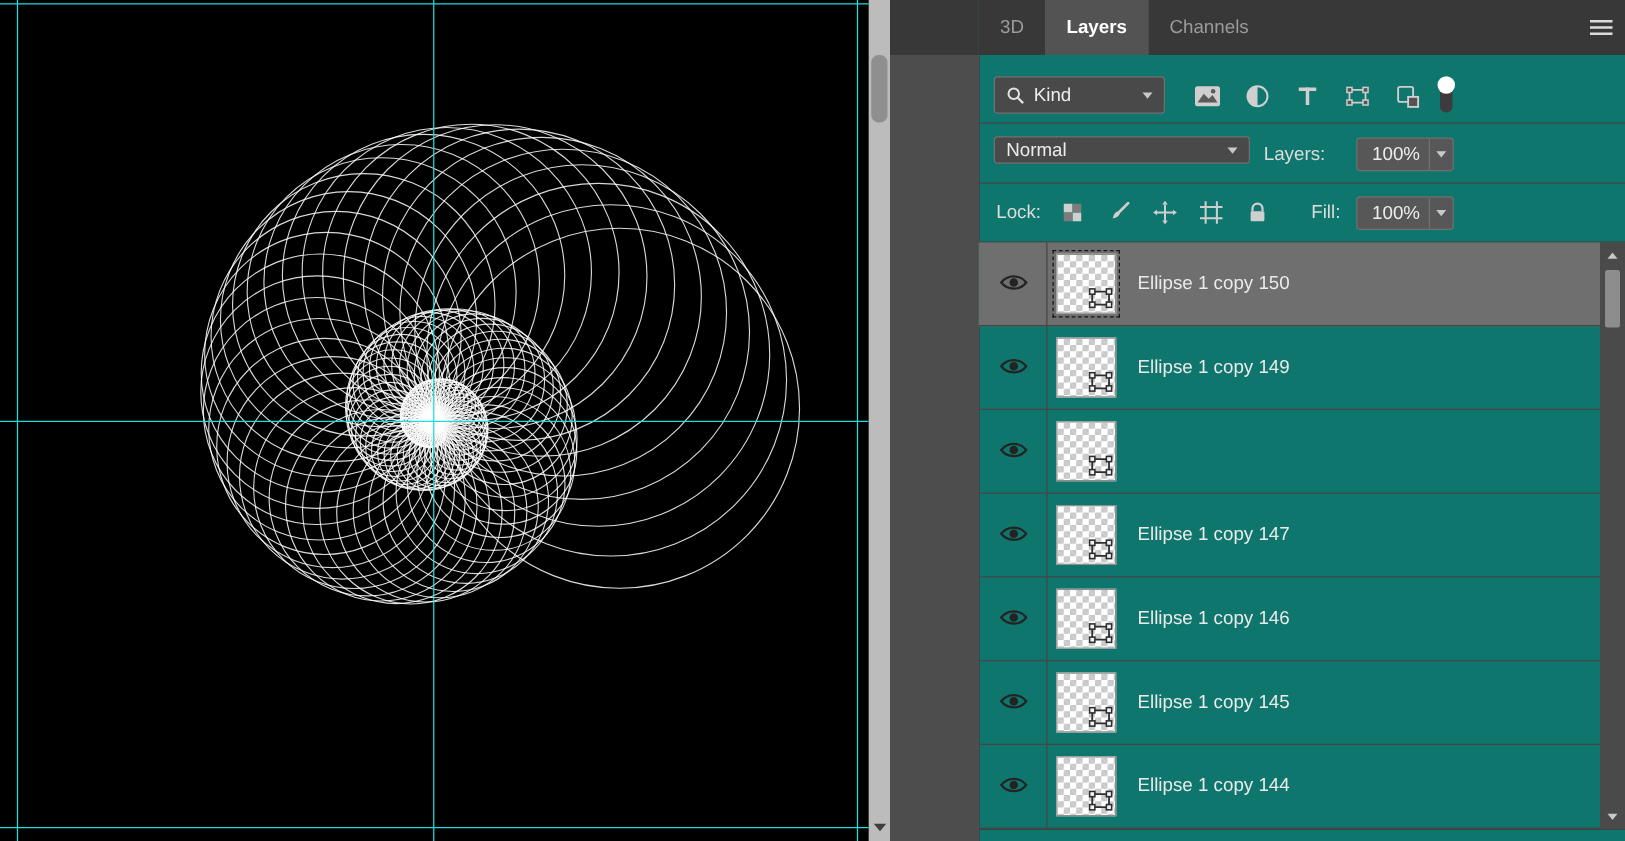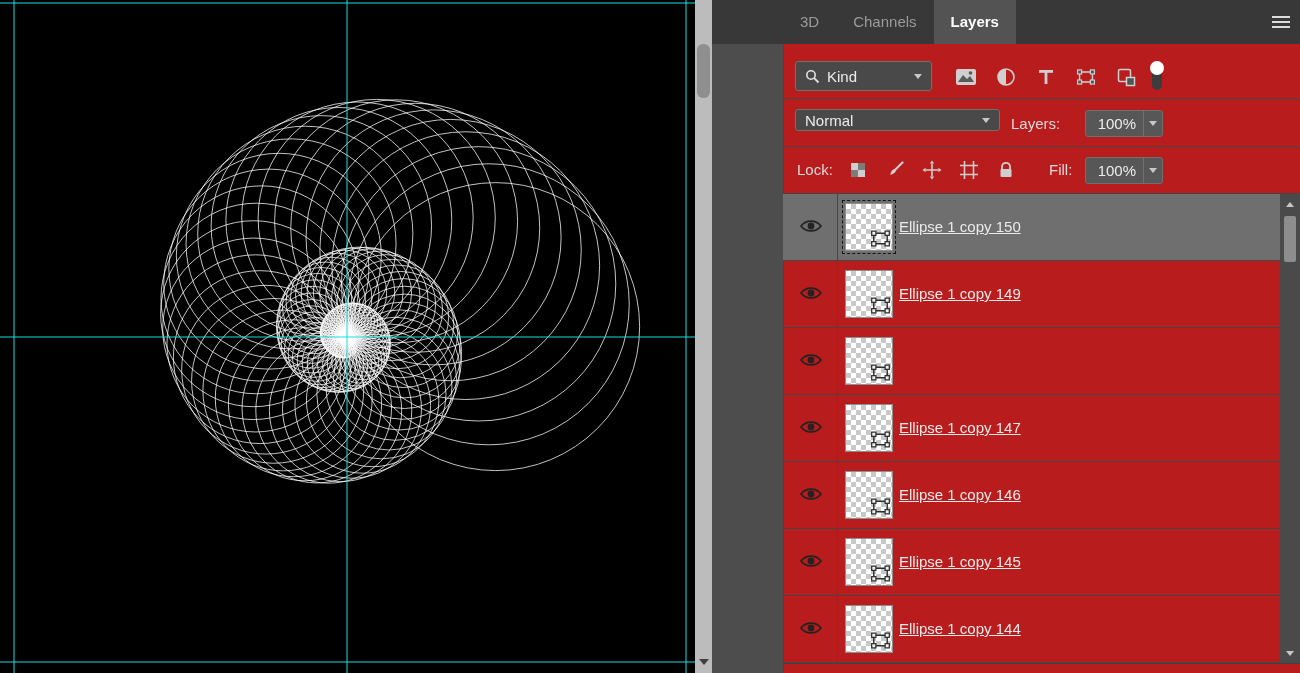--- a/index.html
+++ b/index.html
@@ -15,21 +15,21 @@
   .canvas-scroll-down{position:absolute;left:0;bottom:4px;width:17px;height:14px;display:flex;align-items:center;justify-content:center;}
 
   .tri{width:0;height:0;border-left:4px solid transparent;border-right:4px solid transparent;border-top:5px solid #c8c8c8;display:inline-block;}
   .tri.up{transform:rotate(180deg);}
   .tri.dark{border-left-width:5px;border-right-width:5px;border-top-width:6px;border-top-color:#3e3e3e;}
 
   .dock-spacer{position:absolute;left:712px;top:0;width:71px;height:673px;background:#4d4d4d;}
   .dock-spacer::before{content:"";position:absolute;left:0;right:0;top:0;height:44px;background:#383838;}
 
   
-  .panel{position:absolute;left:783px;top:0;width:517px;height:673px;background:#b91c1c;color:#dcdcdc;
+  .panel{position:absolute;left:783px;top:0;width:517px;height:673px;background:#0f766e;color:#dcdcdc;
     font-size:15px;box-shadow:inset 1px 0 0 #454545;}
 
   .tabbar{position:absolute;left:0;top:0;right:0;height:44px;background:#383838;display:flex;}
   .tab{height:44px;line-height:44px;padding:0 17px;color:#9b9b9b;}
   .tab.active{background:#535353;color:#ffffff;font-weight:700;}
   .hamburger{position:absolute;right:10px;top:16px;width:18px;}
   .hamburger i{display:block;height:2px;background:#dcdcdc;margin-bottom:3px;}
 
   .filter-row{position:absolute;top:55px;left:0;right:0;height:43px;}
   .dropdown{position:absolute;background:#494949;border:1px solid #707070;border-radius:3px;
@@ -69,21 +69,21 @@
   .row{position:relative;height:67px;box-sizing:border-box;border-bottom:1px solid #464646;}
   .row.selected{background:#6f6f6f;}
   .eye{position:absolute;left:15px;top:24px;width:26px;height:18px;background:none;border:none;padding:0;}
   .thumb{position:absolute;left:62px;top:9px;width:48px;height:48px;box-sizing:border-box;border:1px solid #8e8e8e;
     background-color:#fff;
     background-image:linear-gradient(45deg,#c8c8c8 25%,transparent 25%,transparent 75%,#c8c8c8 75%),
                      linear-gradient(45deg,#c8c8c8 25%,transparent 25%,transparent 75%,#c8c8c8 75%);
     background-size:10px 10px;background-position:0 0,5px 5px;}
   .row.selected .thumb{outline:1.5px dashed #141414;outline-offset:2px;}
   .badge{position:absolute;right:0;bottom:0;}
-  .layer-name{position:absolute;left:116px;top:0;line-height:66px;color:#eaeaea;text-decoration:underline;}
+  .layer-name{position:absolute;left:127px;top:0;line-height:66px;color:#eaeaea;}
 
   .list-scrollbar{position:absolute;right:0;top:0;bottom:0;width:20px;background:#4a4a4a;}
   .ls-up{position:absolute;top:4px;left:0;width:20px;height:12px;display:flex;justify-content:center;align-items:center;}
   .ls-thumb{position:absolute;top:22px;left:4px;width:12px;height:46px;background:#8d8d8d;border-radius:2px;}
   .ls-down{position:absolute;bottom:4px;left:0;width:20px;height:12px;display:flex;justify-content:center;align-items:center;}
   .panel-bottom-line{position:absolute;top:663px;left:0;right:0;height:1px;background:#424242;}
 </style>
 </head>
 <body>
 
@@ -220,22 +220,22 @@
       <span class="tri dark"></span>
     </div>
   </div>
 
   <div class="dock-spacer"></div>
 
   <div class="panel">
 
     <div class="tabbar">
       <div class="tab">3D</div>
+      <div class="tab active">Layers</div>
       <div class="tab">Channels</div>
-      <div class="tab active">Layers</div>
       <div class="hamburger">
           <i></i>
           <i></i>
           <i></i>
         </div>
     </div>
 
     <div class="filter-row">
       <div class="dropdown dd-kind">
         <svg width="15" height="15" viewBox="0 0 15 15">

